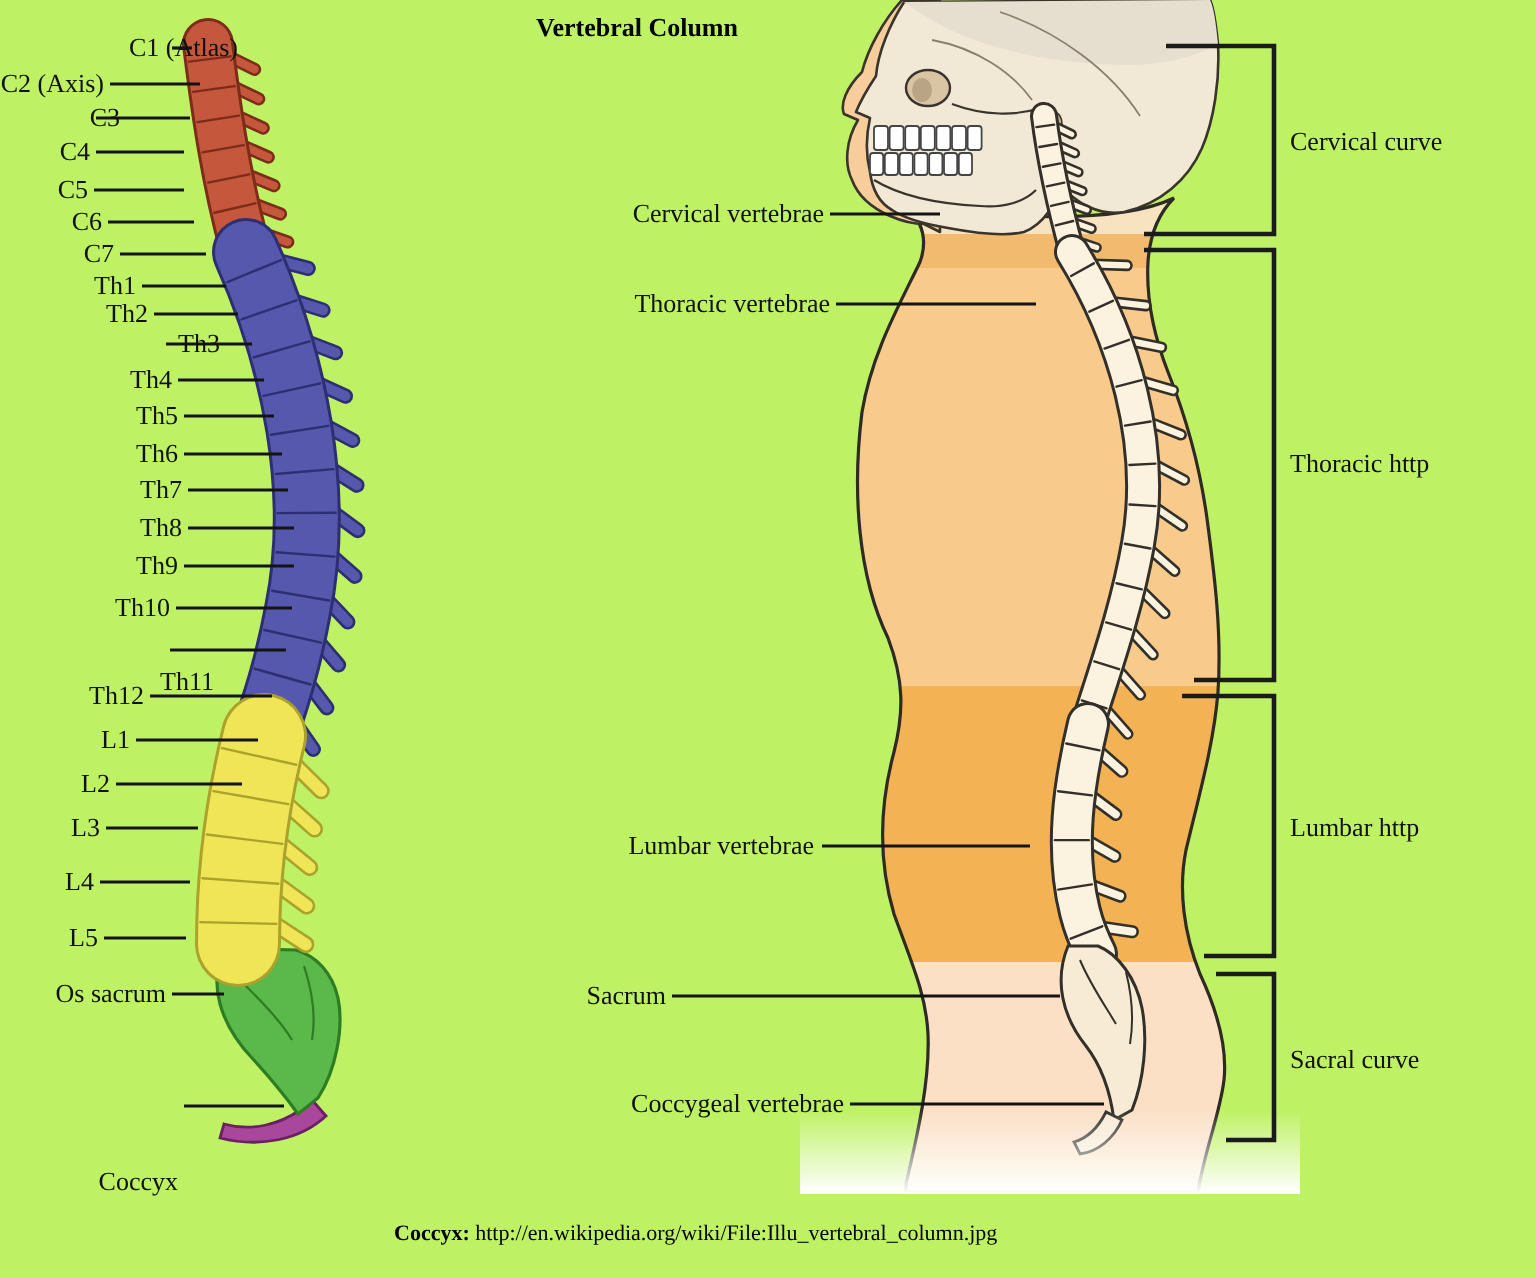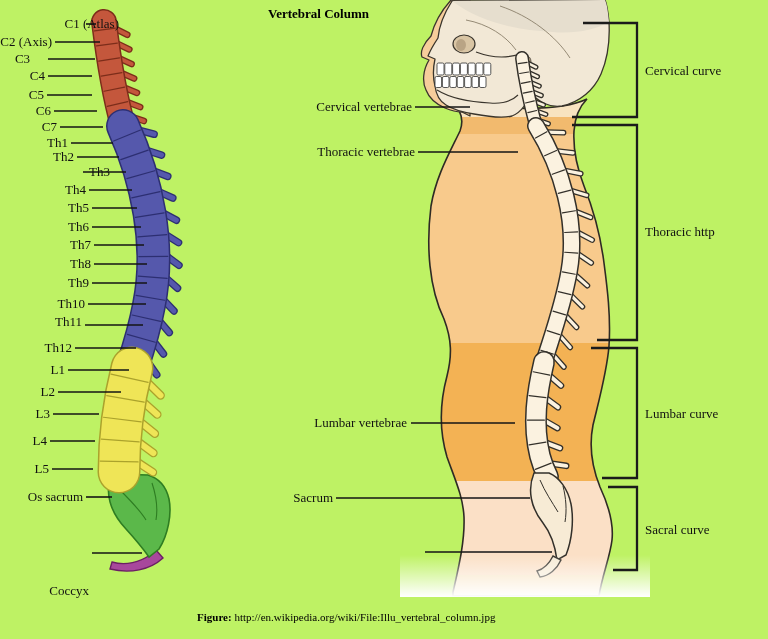--- a/index.html
+++ b/index.html
@@ -311,53 +311,54 @@
       <path d="M 572,125 L 637,125 L 637,340 L 597,340"></path>
       <path d="M 591,348 L 637,348 L 637,478 L 602,478"></path>
       <path d="M 608,487 L 637,487 L 637,570 L 613,570"></path>
     </g>
   </svg>
 
   <div class="title" style="left:268px;top:6px;">Vertebral Column</div>
 
   <div class="lbl lbl-r" style="left:0;width:83px;top:16px;margin-left:36px;">C1 (Atlas)</div>
   <div class="lbl lbl-r" style="left:0;width:52px;top:34px;">C2 (Axis)</div>
-  <div class="lbl lbl-r" style="left:0;width:45px;top:51px;text-align:center;">C3</div>
+  <div class="lbl lbl-r" style="left:15px;width:45px;top:51px;">C3</div>
   <div class="lbl lbl-r" style="left:0;width:45px;top:68px;">C4</div>
   <div class="lbl lbl-r" style="left:0;width:44px;top:87px;">C5</div>
   <div class="lbl lbl-r" style="left:0;width:51px;top:103px;">C6</div>
   <div class="lbl lbl-r" style="left:0;width:57px;top:119px;">C7</div>
   <div class="lbl lbl-r" style="left:0;width:68px;top:135px;">Th1</div>
   <div class="lbl lbl-r" style="left:0;width:74px;top:149px;">Th2</div>
   <div class="lbl lbl-r" style="left:0;width:80px;top:164px;padding-left:30px;">Th3</div>
   <div class="lbl lbl-r" style="left:0;width:86px;top:182px;">Th4</div>
   <div class="lbl lbl-r" style="left:0;width:89px;top:200px;">Th5</div>
   <div class="lbl lbl-r" style="left:0;width:89px;top:219px;">Th6</div>
   <div class="lbl lbl-r" style="left:0;width:91px;top:237px;">Th7</div>
   <div class="lbl lbl-r" style="left:0;width:91px;top:256px;">Th8</div>
   <div class="lbl lbl-r" style="left:0;width:89px;top:275px;">Th9</div>
   <div class="lbl lbl-r" style="left:0;width:85px;top:296px;">Th10</div>
-  <div class="lbl lbl-r" style="left:0;width:82px;top:314px;">Th11</div>
+  <div class="lbl lbl-r" style="left:0;width:82px;top:333px;padding-left:25px;">Th11</div>
   <div class="lbl lbl-r" style="left:0;width:72px;top:340px;">Th12</div>
   <div class="lbl lbl-r" style="left:0;width:65px;top:362px;">L1</div>
   <div class="lbl lbl-r" style="left:0;width:55px;top:384px;">L2</div>
   <div class="lbl lbl-r" style="left:0;width:50px;top:406px;">L3</div>
   <div class="lbl lbl-r" style="left:0;width:47px;top:433px;">L4</div>
   <div class="lbl lbl-r" style="left:0;width:49px;top:461px;">L5</div>
   <div class="lbl lbl-r" style="left:0;width:83px;top:489px;">Os sacrum</div>
   <div class="lbl lbl-r" style="left:0;width:89px;top:545px;margin-top:38px;">Coccyx</div>
 
   <div class="lbl lbl-r" style="left:0;width:412px;top:99px;">Cervical vertebrae</div>
   <div class="lbl lbl-r" style="left:0;width:407px;top:415px;">Lumbar vertebrae</div>
   <div class="lbl lbl-r" style="left:0;width:415px;top:144px;">Thoracic vertebrae</div>
   <div class="lbl lbl-r" style="left:0;width:333px;top:490px;">Sacrum</div>
+  <div class="lbl lbl-r" style="left:0;width:422px;top:544px;">Coccygeal vertebrae</div>
 
   <div class="lbl" style="left:645px;top:63px;">Cervical curve</div>
   <div class="lbl" style="left:645px;top:224px;">Thoracic http</div>
-  <div class="lbl" style="left:645px;top:406px;">Lumbar curve</div>
+  <div class="lbl" style="left:645px;top:406px;">Lumbar http</div>
   <div class="lbl" style="left:645px;top:522px;">Sacral curve</div>
 
   <div class="caption">
     <br>
-    <span class="b">Figure:</span>
+    <span class="b">Coccyx:</span>
     <span>http://en.wikipedia.org/wiki/File:Illu_vertebral_column.jpg</span>
   </div>
 </div>
 
 </body></html>

